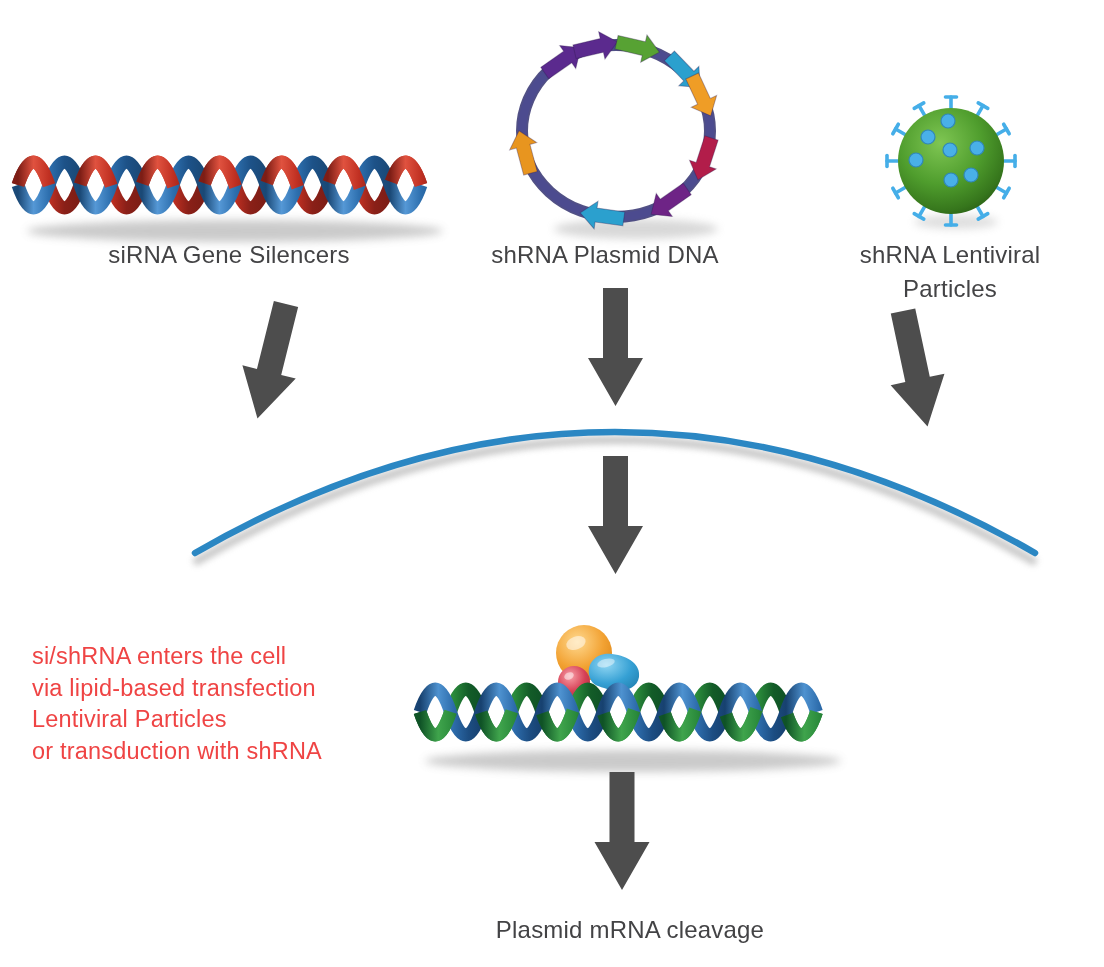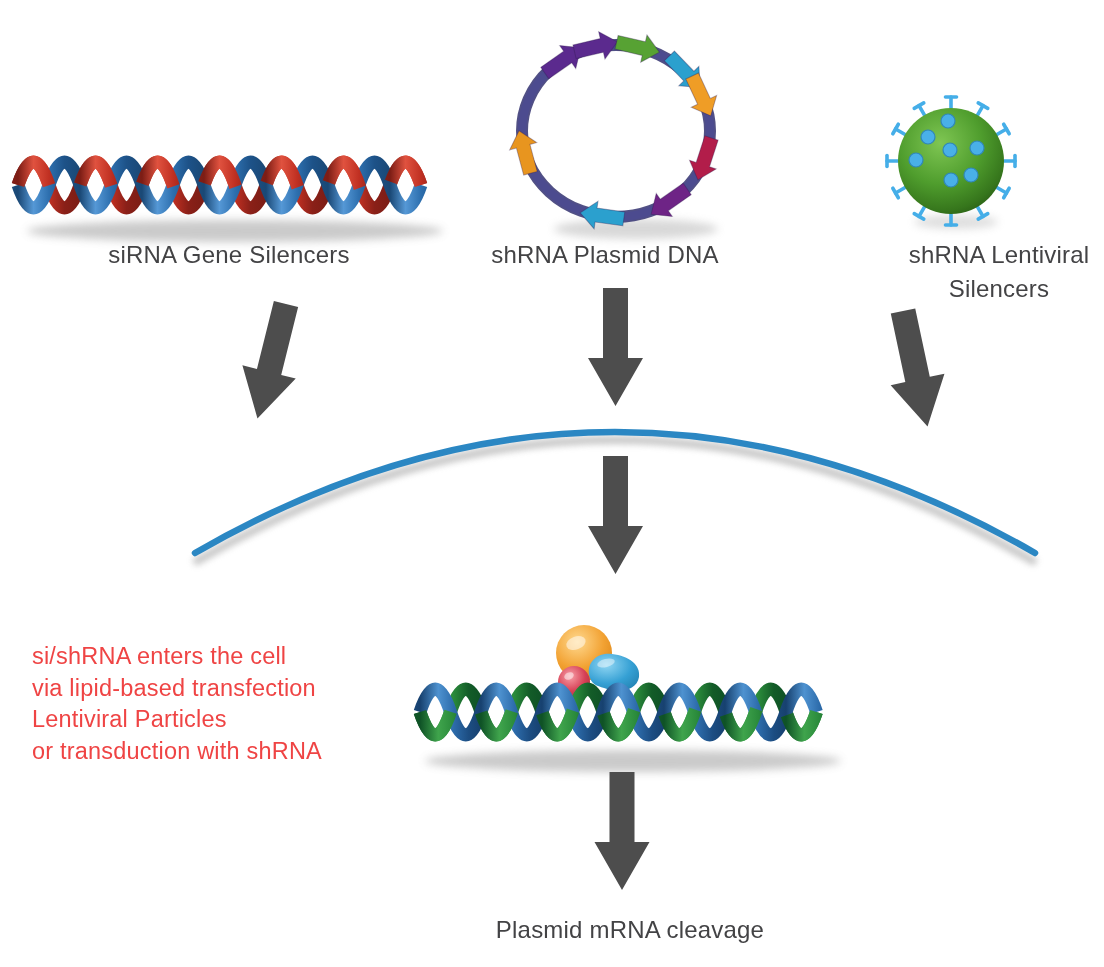--- a/index.html
+++ b/index.html
@@ -175,23 +175,23 @@
     <path stroke="url(#gradGreen)" d="M420 712 q15.25 46 30.5 0 t30.5 0 t30.5 0 t30.5 0 t30.5 0 t30.5 0 t30.5 0 t30.5 0 t30.5 0 t30.5 0 t30.5 0 t30.5 0 t30.5 0"></path>
     <path stroke="url(#gradBlue2)" d="M420 712 q15.25 -46 30.5 0 t30.5 0 t30.5 0 t30.5 0 t30.5 0 t30.5 0 t30.5 0 t30.5 0 t30.5 0 t30.5 0 t30.5 0 t30.5 0 t30.5 0"></path>
     <path stroke="url(#gradGreen)" stroke-dasharray="57.7 57.7" d="M420 712 q15.25 46 30.5 0 t30.5 0 t30.5 0 t30.5 0 t30.5 0 t30.5 0 t30.5 0 t30.5 0 t30.5 0 t30.5 0 t30.5 0 t30.5 0 t30.5 0"></path>
   </g>
 
   <use href="#bigArrow" transform="translate(622 772)" fill="#4d4d4d"></use>
 </svg>
 
 <div class="lbl" style="left:229px;top:238px;">siRNA Gene Silencers</div>
 <div class="lbl" style="left:605px;top:238px;">shRNA Plasmid DNA</div>
-<div class="lbl" style="left:999px;top:238px;">
+<div class="lbl" style="left:950px;top:238px;">
   <div>shRNA Lentiviral</div>
-  <div>Silencers</div>
+  <div>Particles</div>
 </div>
 <div class="lbl" style="left:630px;top:913px;">Plasmid mRNA cleavage</div>
 
 <div class="note">
   <div>si/shRNA enters the cell</div>
   <div>via lipid-based transfection</div>
   <div>Lentiviral Particles</div>
   <div>or transduction with shRNA</div>
 </div>
 

